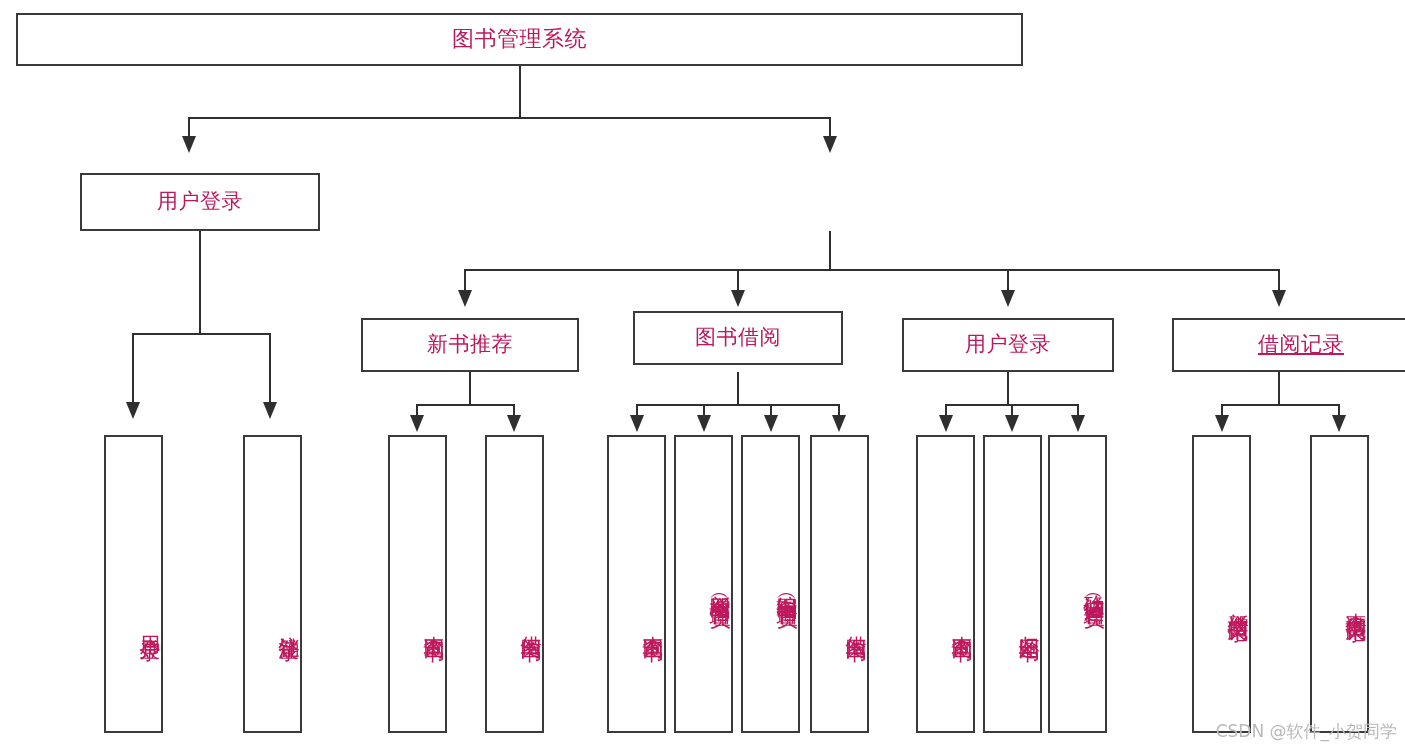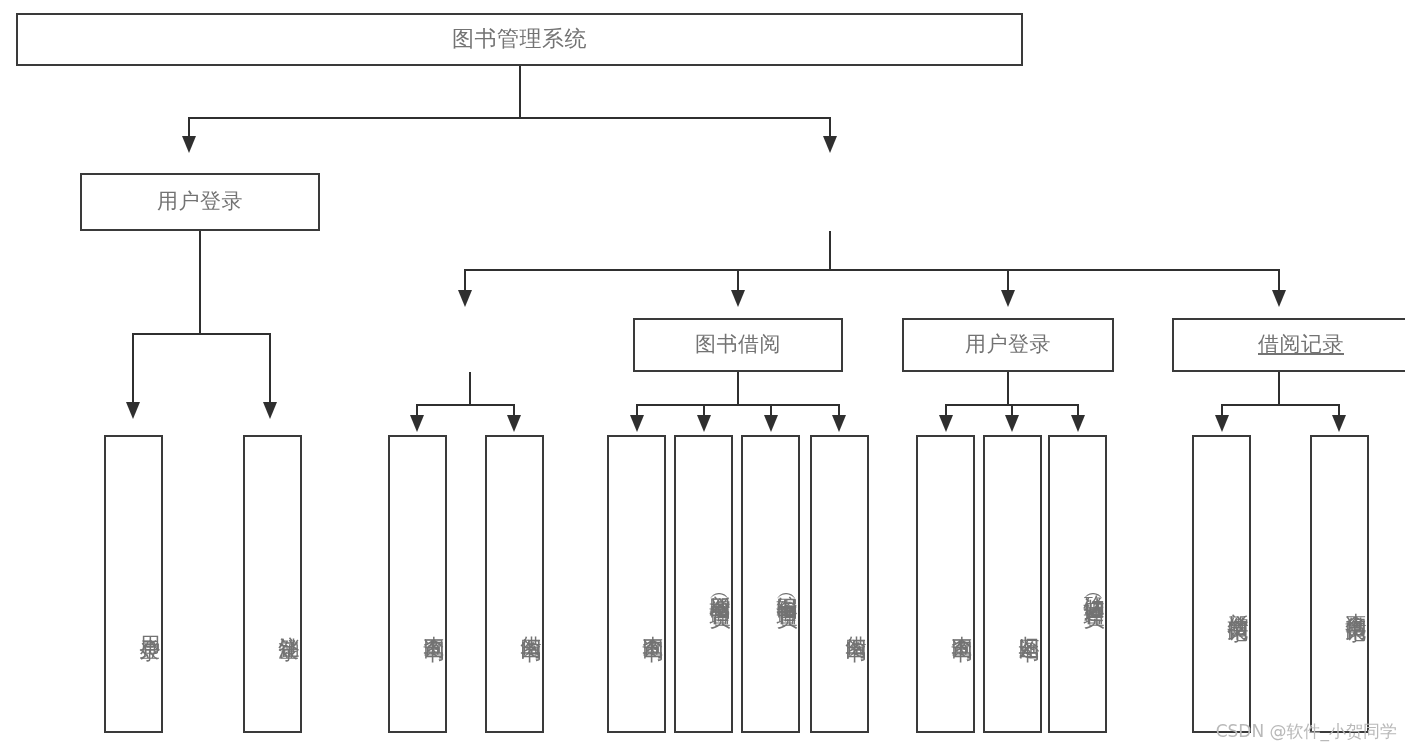--- a/index.html
+++ b/index.html
@@ -16,21 +16,21 @@
     height: 747px;
     background: #ffffff;
     overflow: hidden;
   }
   
   .node {
     position: absolute;
     box-sizing: border-box;
     border: 2px solid #3a3a3a;
     background: #ffffff;
-    color: #737373;
+    color: #be185d;
     display: flex;
     align-items: center;
     justify-content: center;
     text-align: center;
     line-height: 1.12;
   }
   .node.h {
     font-size: 21px;
     letter-spacing: 0.5px;
   }
@@ -113,21 +113,24 @@
   <div class="ln h" style="left:464px; top:269px; width:816px; height:2px;"></div>
   <div class="ln v" style="left:464px; top:269px; width:2px; height:23px;"></div>
   <div class="arrow" style="left:458px; top:290px;"></div>
   <div class="ln v" style="left:737px; top:269px; width:2px; height:23px;"></div>
   <div class="arrow" style="left:731px; top:290px;"></div>
   <div class="ln v" style="left:1007px; top:269px; width:2px; height:23px;"></div>
   <div class="arrow" style="left:1001px; top:290px;"></div>
   <div class="ln v" style="left:1278px; top:269px; width:2px; height:23px;"></div>
   <div class="arrow" style="left:1272px; top:290px;"></div>
 
-  <div class="node h" style="left:633px; top:318px; width:210px; height:54px;">
+  <div class="node h" style="left:361px; top:318px; width:218px; height:54px;">
+    <span>新书推荐</span>
+  </div>
+  <div class="node h" style="left:633px; top:311px; width:210px; height:54px;">
     <span>图书借阅</span>
   </div>
   <div class="node h" style="left:902px; top:318px; width:212px; height:54px;">
     <span>用户登录</span>
   </div>
   <div class="node h" style="left:1172px; top:318px; width:258px; height:54px;text-decoration:underline;">
     <span>借阅记录</span>
   </div>
 
   <div class="ln v" style="left:469px; top:372px; width:2px; height:34px;"></div>

